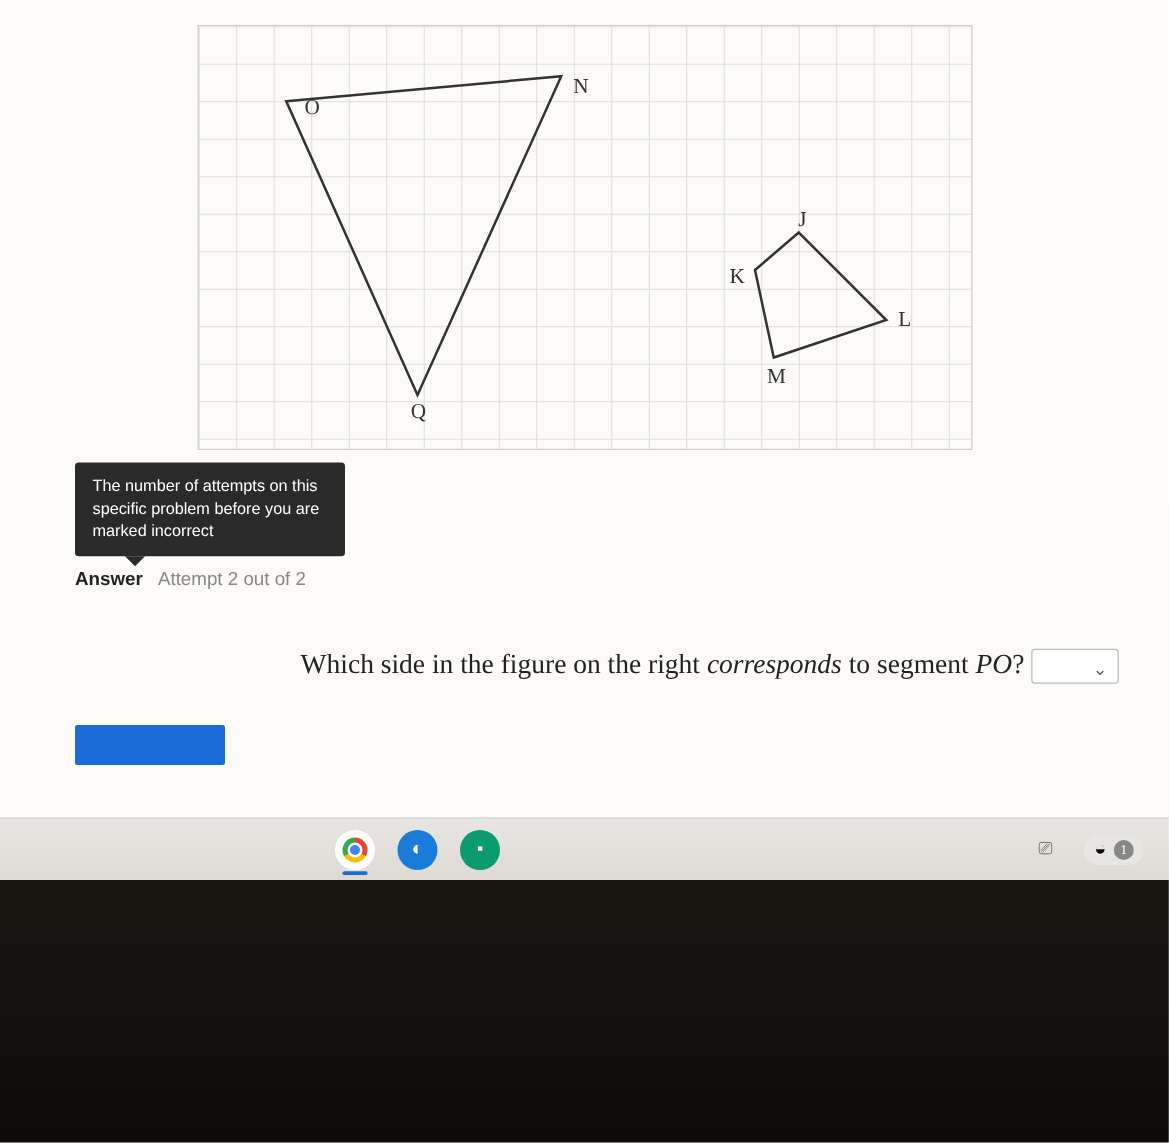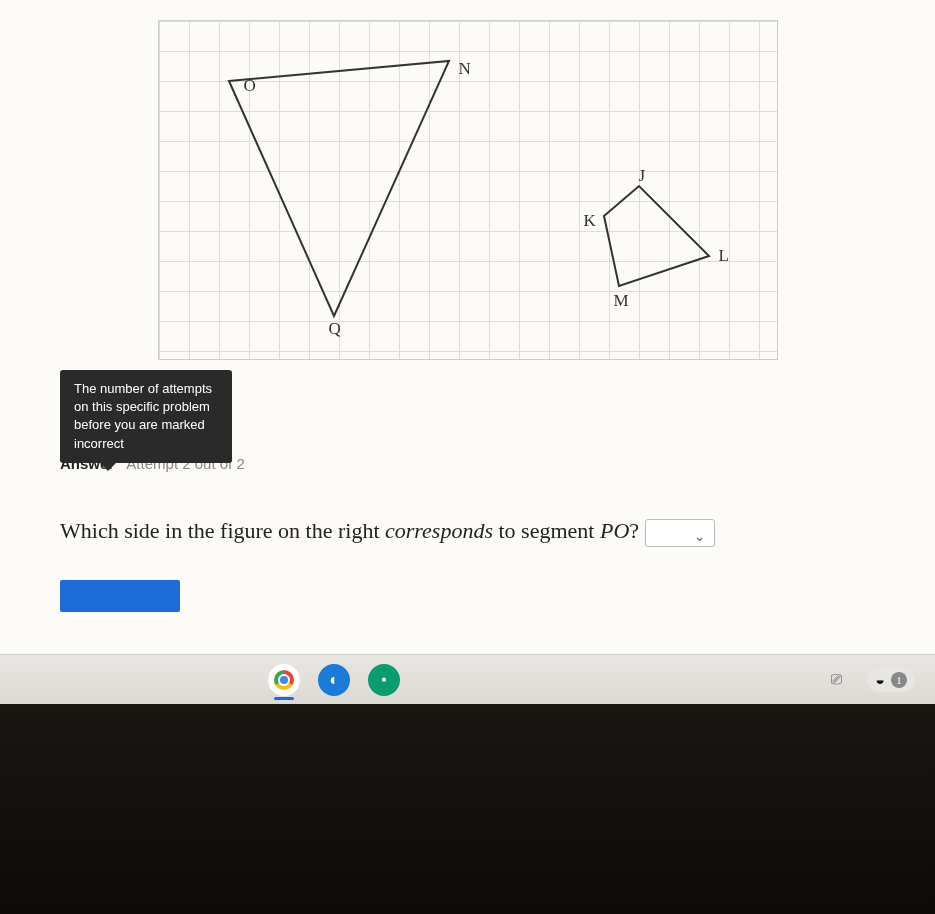--- a/index.html
+++ b/index.html
@@ -35,21 +35,21 @@
       color: #333;
     }
     .tooltip-box {
       position: absolute;
       background: #2a2a2a;
       color: #fff;
       font-family: Arial, sans-serif;
       font-size: 13px;
       padding: 10px 14px;
       border-radius: 3px;
-      width: 172px;
+      width: 216px;
       line-height: 1.4;
       top: 370px;
       left: 60px;
     }
     .tooltip-box::after {
       content: '';
       position: absolute;
       bottom: -8px;
       left: 40px;
       border-left: 8px solid transparent;
@@ -64,20 +64,21 @@
     }
     .answer-label { font-weight: bold; color: #222; }
     .attempt-text { color: #888; margin-left: 8px; }
     .question-block {
       margin-top: 35px;
       margin-left: 20px;
       font-family: Georgia, serif;
       font-size: 22px;
       color: #222;
       line-height: 2.2;
+      text-align: right;
     }
     .italic { font-style: italic; }
     .dropdown {
       display: inline-block;
       border: 1px solid #bbb;
       border-radius: 3px;
       width: 70px;
       height: 28px;
       vertical-align: middle;
       position: relative;

